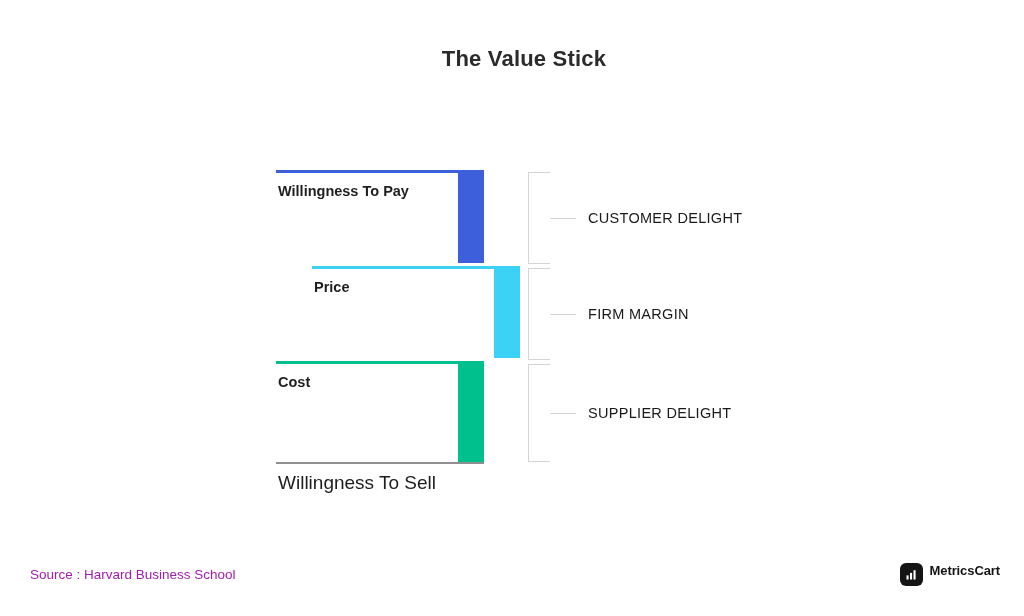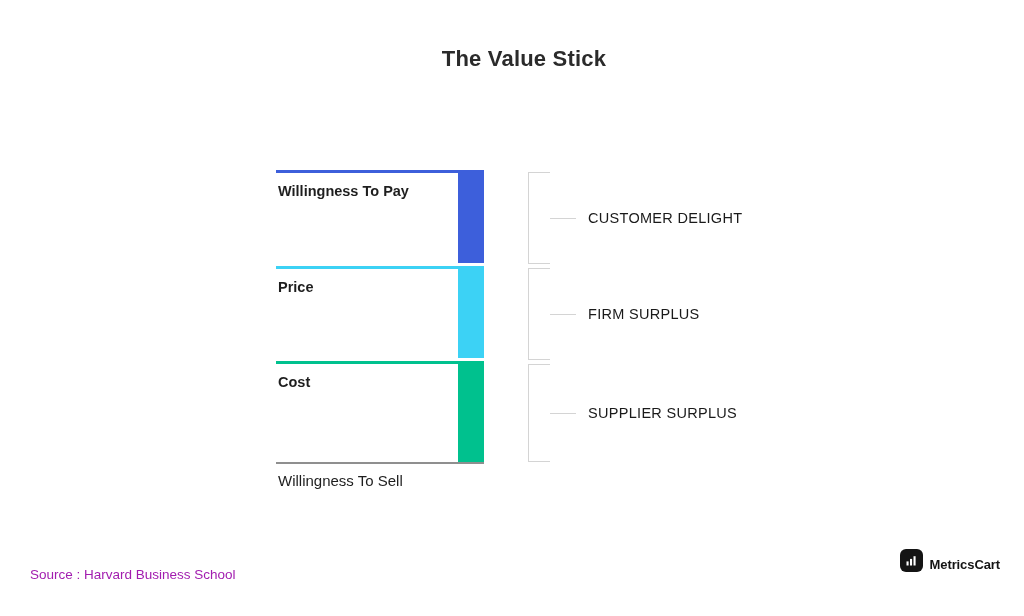--- a/index.html
+++ b/index.html
@@ -81,21 +81,21 @@
     left: 0;
     top: 292px;
     width: 208px;
     height: 2px;
     background: #8f8f8f;
   }
   .baseline-label {
     position: absolute;
     left: 2px;
     top: 302px;
-    font-size: 15px;
+    font-size: 19px;
     color: #1e1e1e;
     white-space: nowrap;
   }
 
   
   .brackets {
     position: absolute;
     left: 252px;
     top: 2px;
     width: 220px;
@@ -141,23 +141,23 @@
     left: 30px;
     top: 567px;
     font-size: 13.5px;
     color: #a21caf;
     white-space: nowrap;
   }
 
   .brand {
     position: absolute;
     right: 24px;
-    top: 549px;
+    top: 563px;
     display: flex;
-    align-items: flex-end;
+    align-items: flex-start;
     gap: 7px;
   }
   .brand-mark {
     width: 23px;
     height: 23px;
     border-radius: 6px;
     background: #141414;
     display: flex;
     align-items: center;
     justify-content: center;
@@ -177,21 +177,21 @@
 <div class="figure">
 
   <div class="stick">
 
     <div class="band" style="top:0px; height:93px;">
       <div class="band-rule" style="background:#3d5fdb;"></div>
       <div class="band-block" style="background:#3d5fdb; height:93px;"></div>
       <div class="band-label">Willingness To Pay</div>
     </div>
 
-    <div class="band" style="top:96px; height:92px;">
+    <div class="band" style="top:96px; height:92px;margin-left:36px;">
       <div class="band-rule" style="background:#3cd2f5;"></div>
       <div class="band-block" style="background:#3cd2f5; height:92px;"></div>
       <div class="band-label">Price</div>
     </div>
 
     <div class="band" style="top:191px; height:126px;">
       <div class="band-rule" style="background:#00c18e;"></div>
       <div class="band-block" style="background:#00c18e; height:101px;"></div>
       <div class="band-label">Cost</div>
     </div>
@@ -204,27 +204,27 @@
 
     <div class="bracket-group" style="top:0px; height:92px;padding-left:43px;">
       <div class="bracket"></div>
       <div class="bracket-tick"></div>
       <div class="bracket-label">CUSTOMER DELIGHT</div>
     </div>
 
     <div class="bracket-group" style="top:96px; height:92px;">
       <div class="bracket"></div>
       <div class="bracket-tick"></div>
-      <div class="bracket-label">FIRM SURPLUS</div>
+      <div class="bracket-label">FIRM MARGIN</div>
     </div>
 
     <div class="bracket-group" style="top:192px; height:98px;">
       <div class="bracket"></div>
       <div class="bracket-tick"></div>
-      <div class="bracket-label">SUPPLIER SURPLUS</div>
+      <div class="bracket-label">SUPPLIER DELIGHT</div>
     </div>
 
   </div>
 </div>
 
 <div class="source-note">Source : Harvard Business School</div>
 
 <div class="brand">
   <span class="brand-mark">
     <svg width="13" height="13" viewBox="0 0 13 13" aria-hidden="true">

